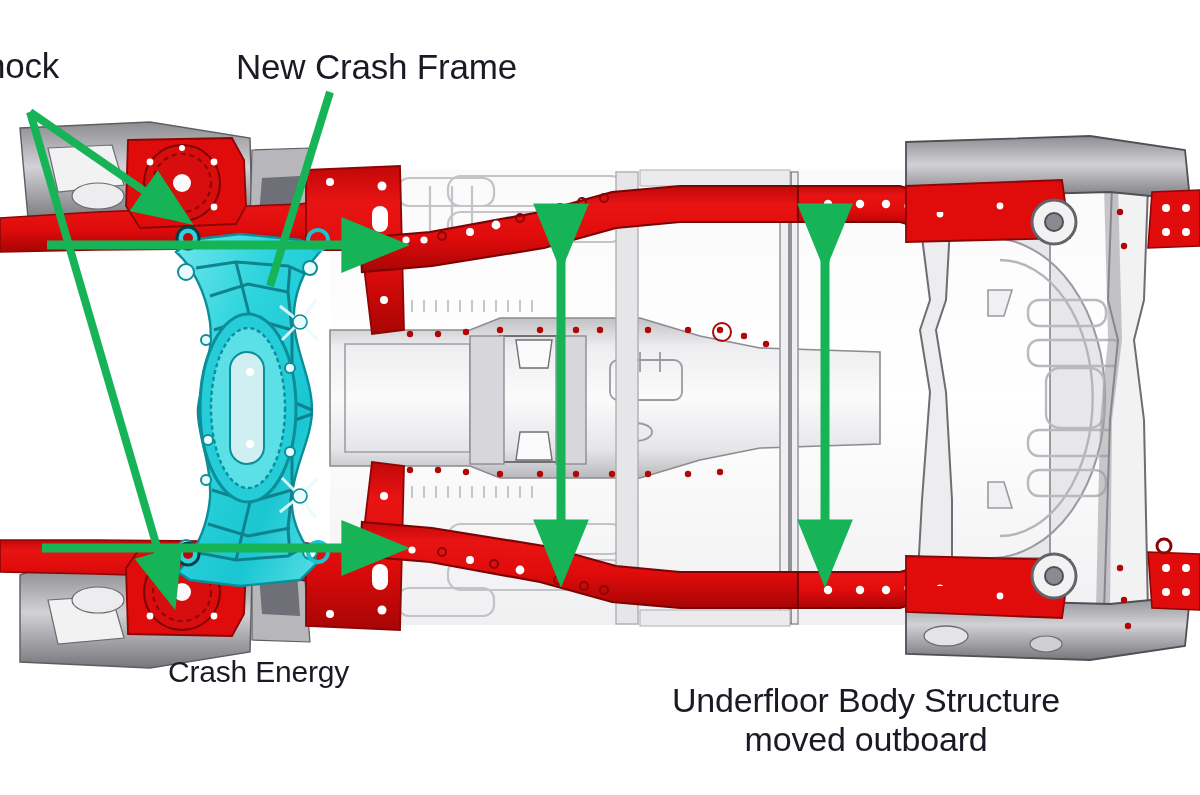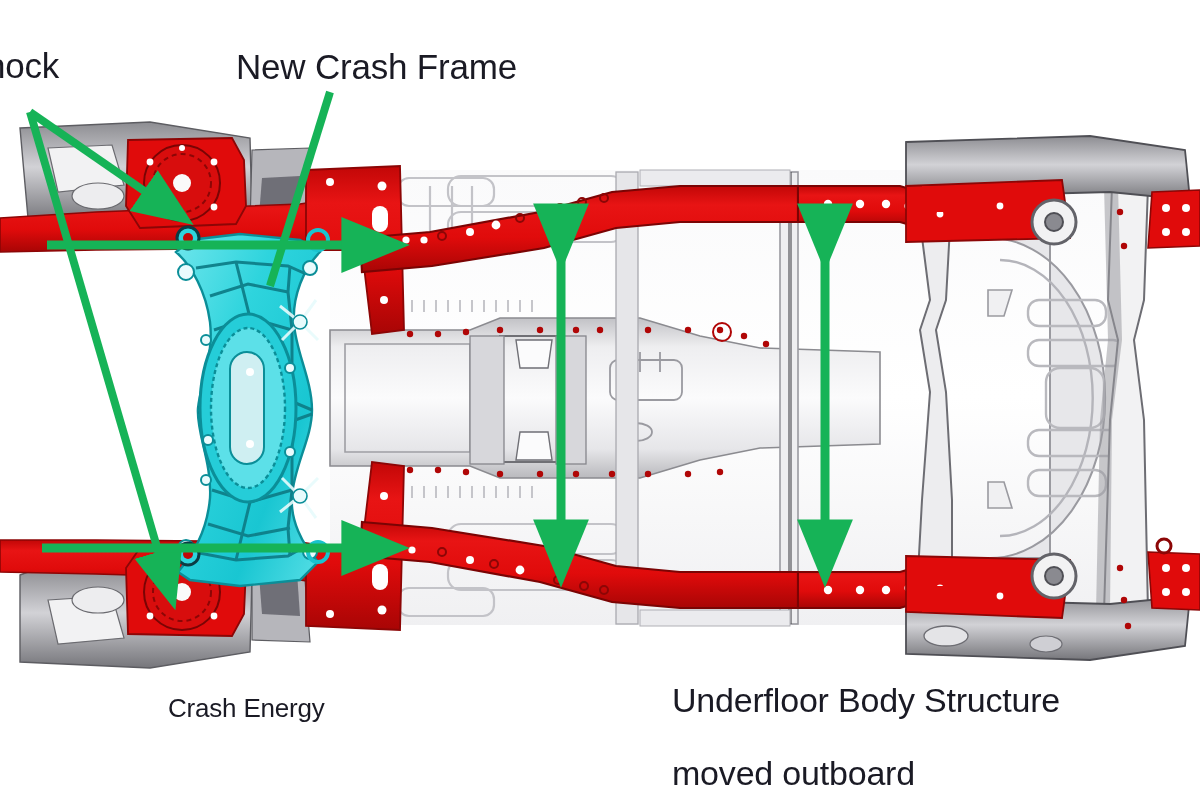--- a/index.html
+++ b/index.html
@@ -40,32 +40,32 @@
     top: 46px;
     font-size: 35px;
   }
   #label-new-cast-frame {
     left: 236px;
     top: 47px;
     font-size: 35px;
   }
   #label-crash-energy {
     left: 168px;
-    top: 694px;
-    font-size: 26px;
+    top: 655px;
+    font-size: 30px;
   }
   #label-underfloor {
     left: 672px;
     top: 681px;
     font-size: 34px;
     text-align: center;
     line-height: 1.14;
   }
   .lbl-line { display: block; }
-  #label-underfloor .lbl-line:nth-child(2) { text-align: left; margin-top: 34px; }
+  #label-underfloor .lbl-line:nth-child(2) { text-align: center; }
 </style>
 </head>
 <body>
 
 <div id="stage">
 
   <svg id="diagram-svg" viewBox="0 0 1200 795">
     <defs>
       <linearGradient id="gTunnel" x1="0" y1="0" x2="0" y2="1">
         <stop offset="0%" stop-color="#c2c2c6"></stop>

